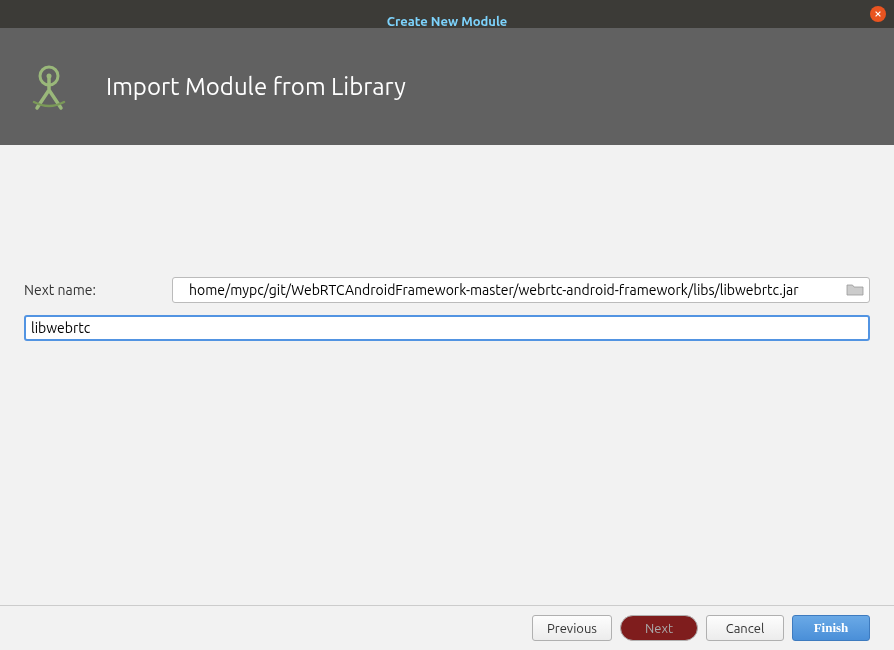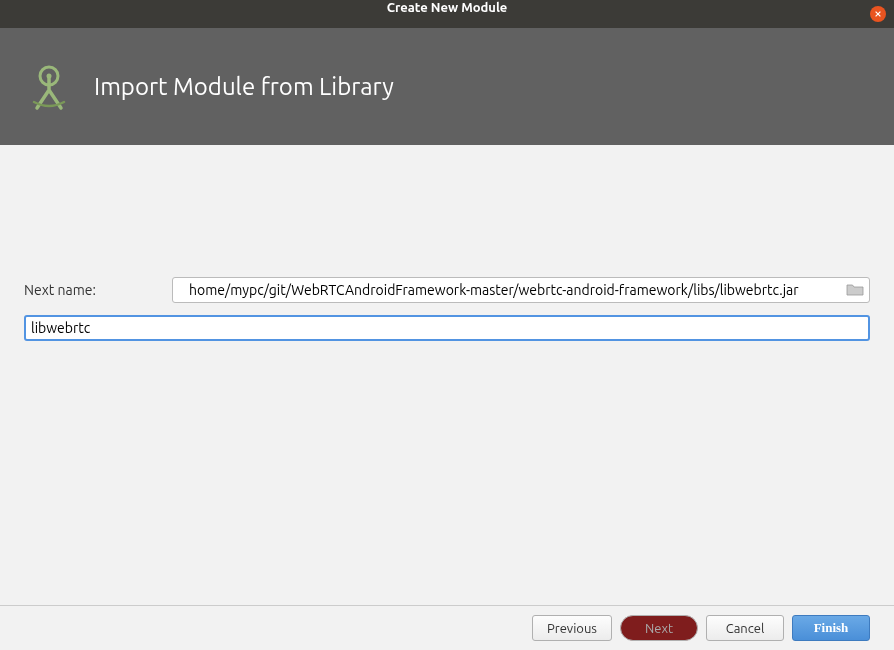--- a/index.html
+++ b/index.html
@@ -11,24 +11,24 @@
       font-family: "Ubuntu", "Segoe UI", sans-serif;
       width: 894px;
       height: 650px;
       background: #f2f2f2;
       overflow: hidden;
     }
     .titlebar {
       background: #3c3b37;
       height: 28px;
       display: flex;
-      align-items: flex-start;
+      align-items: flex-end;
       justify-content: center;
       position: relative;
-      color: #ffffff;
+      color: #7dd3fc;
       font-size: 13px;
       font-weight: bold;
     }
     .titlebar .close-btn {
       position: absolute;
       right: 8px;
       top: 50%;
       transform: translateY(-50%);
       width: 16px;
       height: 16px;
@@ -42,21 +42,21 @@
     .titlebar .close-btn svg {
       width: 8px;
       height: 8px;
     }
     .header {
       background: #616161;
       height: 117px;
       display: flex;
       align-items: center;
       padding: 0 24px;
-      gap: 20px;
+      gap: 32px;
     }
     .header .logo {
       width: 50px;
       height: 50px;
     }
     .header .title {
       color: #fff;
       font-size: 24px;
       font-weight: 400;
     }

